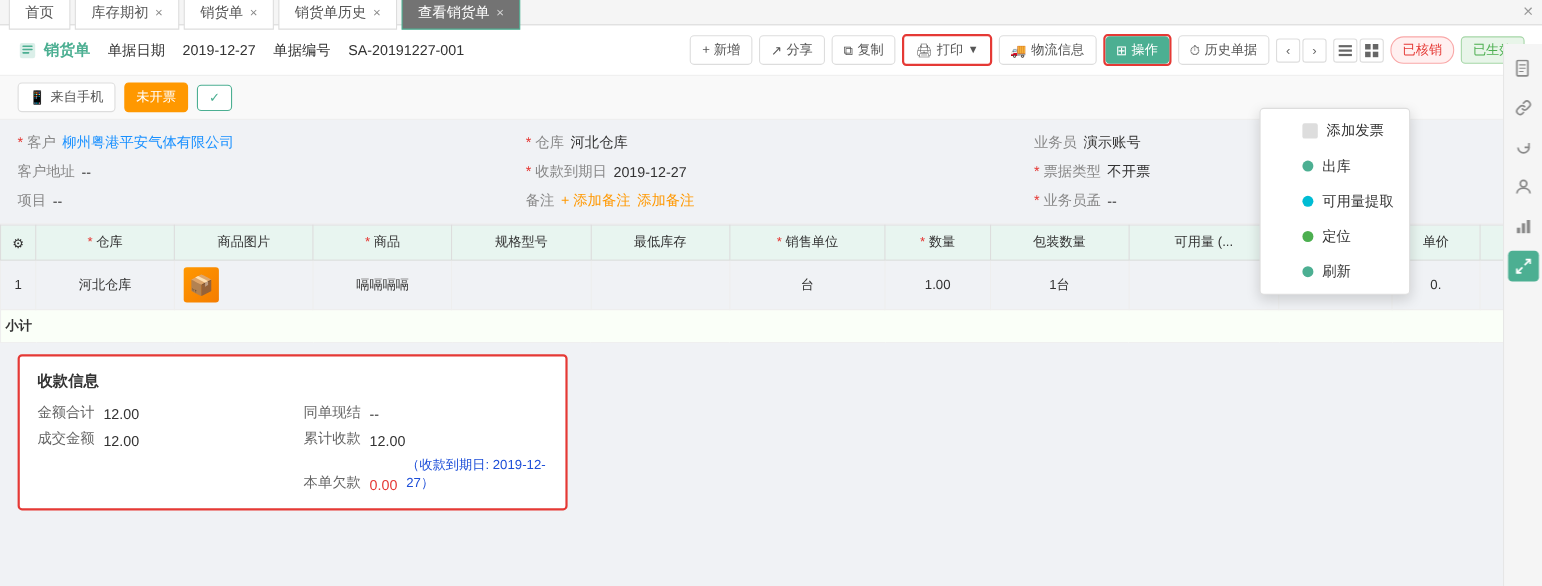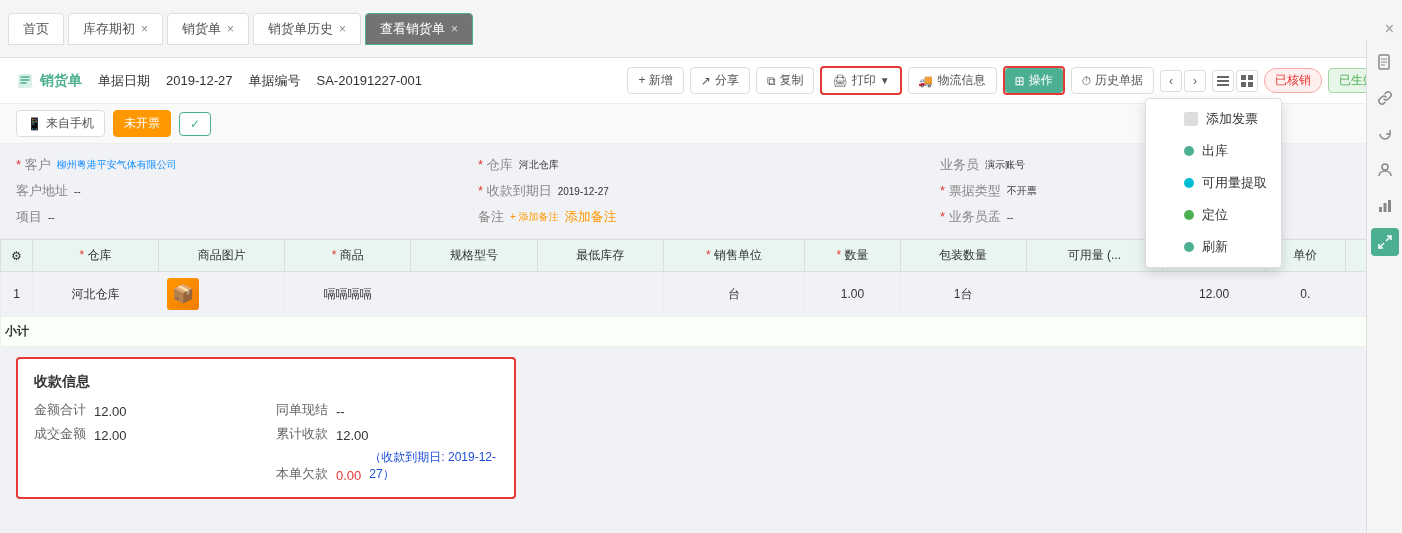--- a/index.html
+++ b/index.html
@@ -1,21 +1,21 @@
 <!DOCTYPE html>
 <html><head>
   <meta charset="utf-8">
   <style>
     * { box-sizing: border-box; margin: 0; padding: 0; }
     body { font-family: 'Microsoft YaHei', Arial, sans-serif; font-size: 13px; background: #f0f2f5; color: #333; overflow: hidden; }
 
     
     .tab-bar {
       display: flex; align-items: center; background: #f5f5f5; border-bottom: 1px solid #ddd;
-      padding: 0 8px; height: 58px; position: relative;
+      padding: 0 8px; height: 23px; position: relative;
     }
     .tab-item {
       display: flex; align-items: center; padding: 0 14px; height: 32px; margin-right: 4px;
       border: 1px solid #ddd; border-radius: 4px 4px 0 0; background: #fff; cursor: pointer;
       font-size: 13px; color: #555; white-space: nowrap;
     }
     .tab-item.active { background: #737373; color: #fff; border-color: #4caf92; }
     .tab-item .close-btn { margin-left: 6px; font-size: 12px; cursor: pointer; opacity: 0.7; }
     .tab-item.active .close-btn { color: #fff; }
     .tab-close-all { margin-left: auto; cursor: pointer; color: #999; font-size: 16px; }
@@ -52,21 +52,21 @@
       border-radius: 4px; background: #fff; cursor: pointer; font-size: 12px; color: #555;
     }
     .toolbar-btn.green-outline { border-color: #4caf92; color: #4caf92; }
     .toolbar-btn.orange-solid { background: #ff9800; border-color: #ff9800; color: #fff; }
 
     
     .form-area { padding: 12px 16px; display: grid; grid-template-columns: 1fr 1fr 1fr; gap: 8px 16px; border-bottom: 1px solid #eee; }
     .field-row { display: flex; align-items: center; gap: 6px; }
     .field-label { color: #888; font-size: 13px; white-space: nowrap; }
     .field-label.required::before { content: '* '; color: #e53935; }
-    .field-value { color: #333; font-size: 10px; text-align: center; }
+    .field-value { color: #333; font-size: 13px; text-align: center; }
     .field-value.link { color: #1890ff; cursor: pointer; }
 
     
     .table-wrapper { overflow-x: auto; }
     table { width: 100%; border-collapse: collapse; font-size: 12px; }
     thead tr { background: #e8f5f0; }
     thead th {
       padding: 7px 8px; border: 1px solid #ddd; text-align: center; white-space: nowrap;
       font-weight: normal; color: #333;
     }

